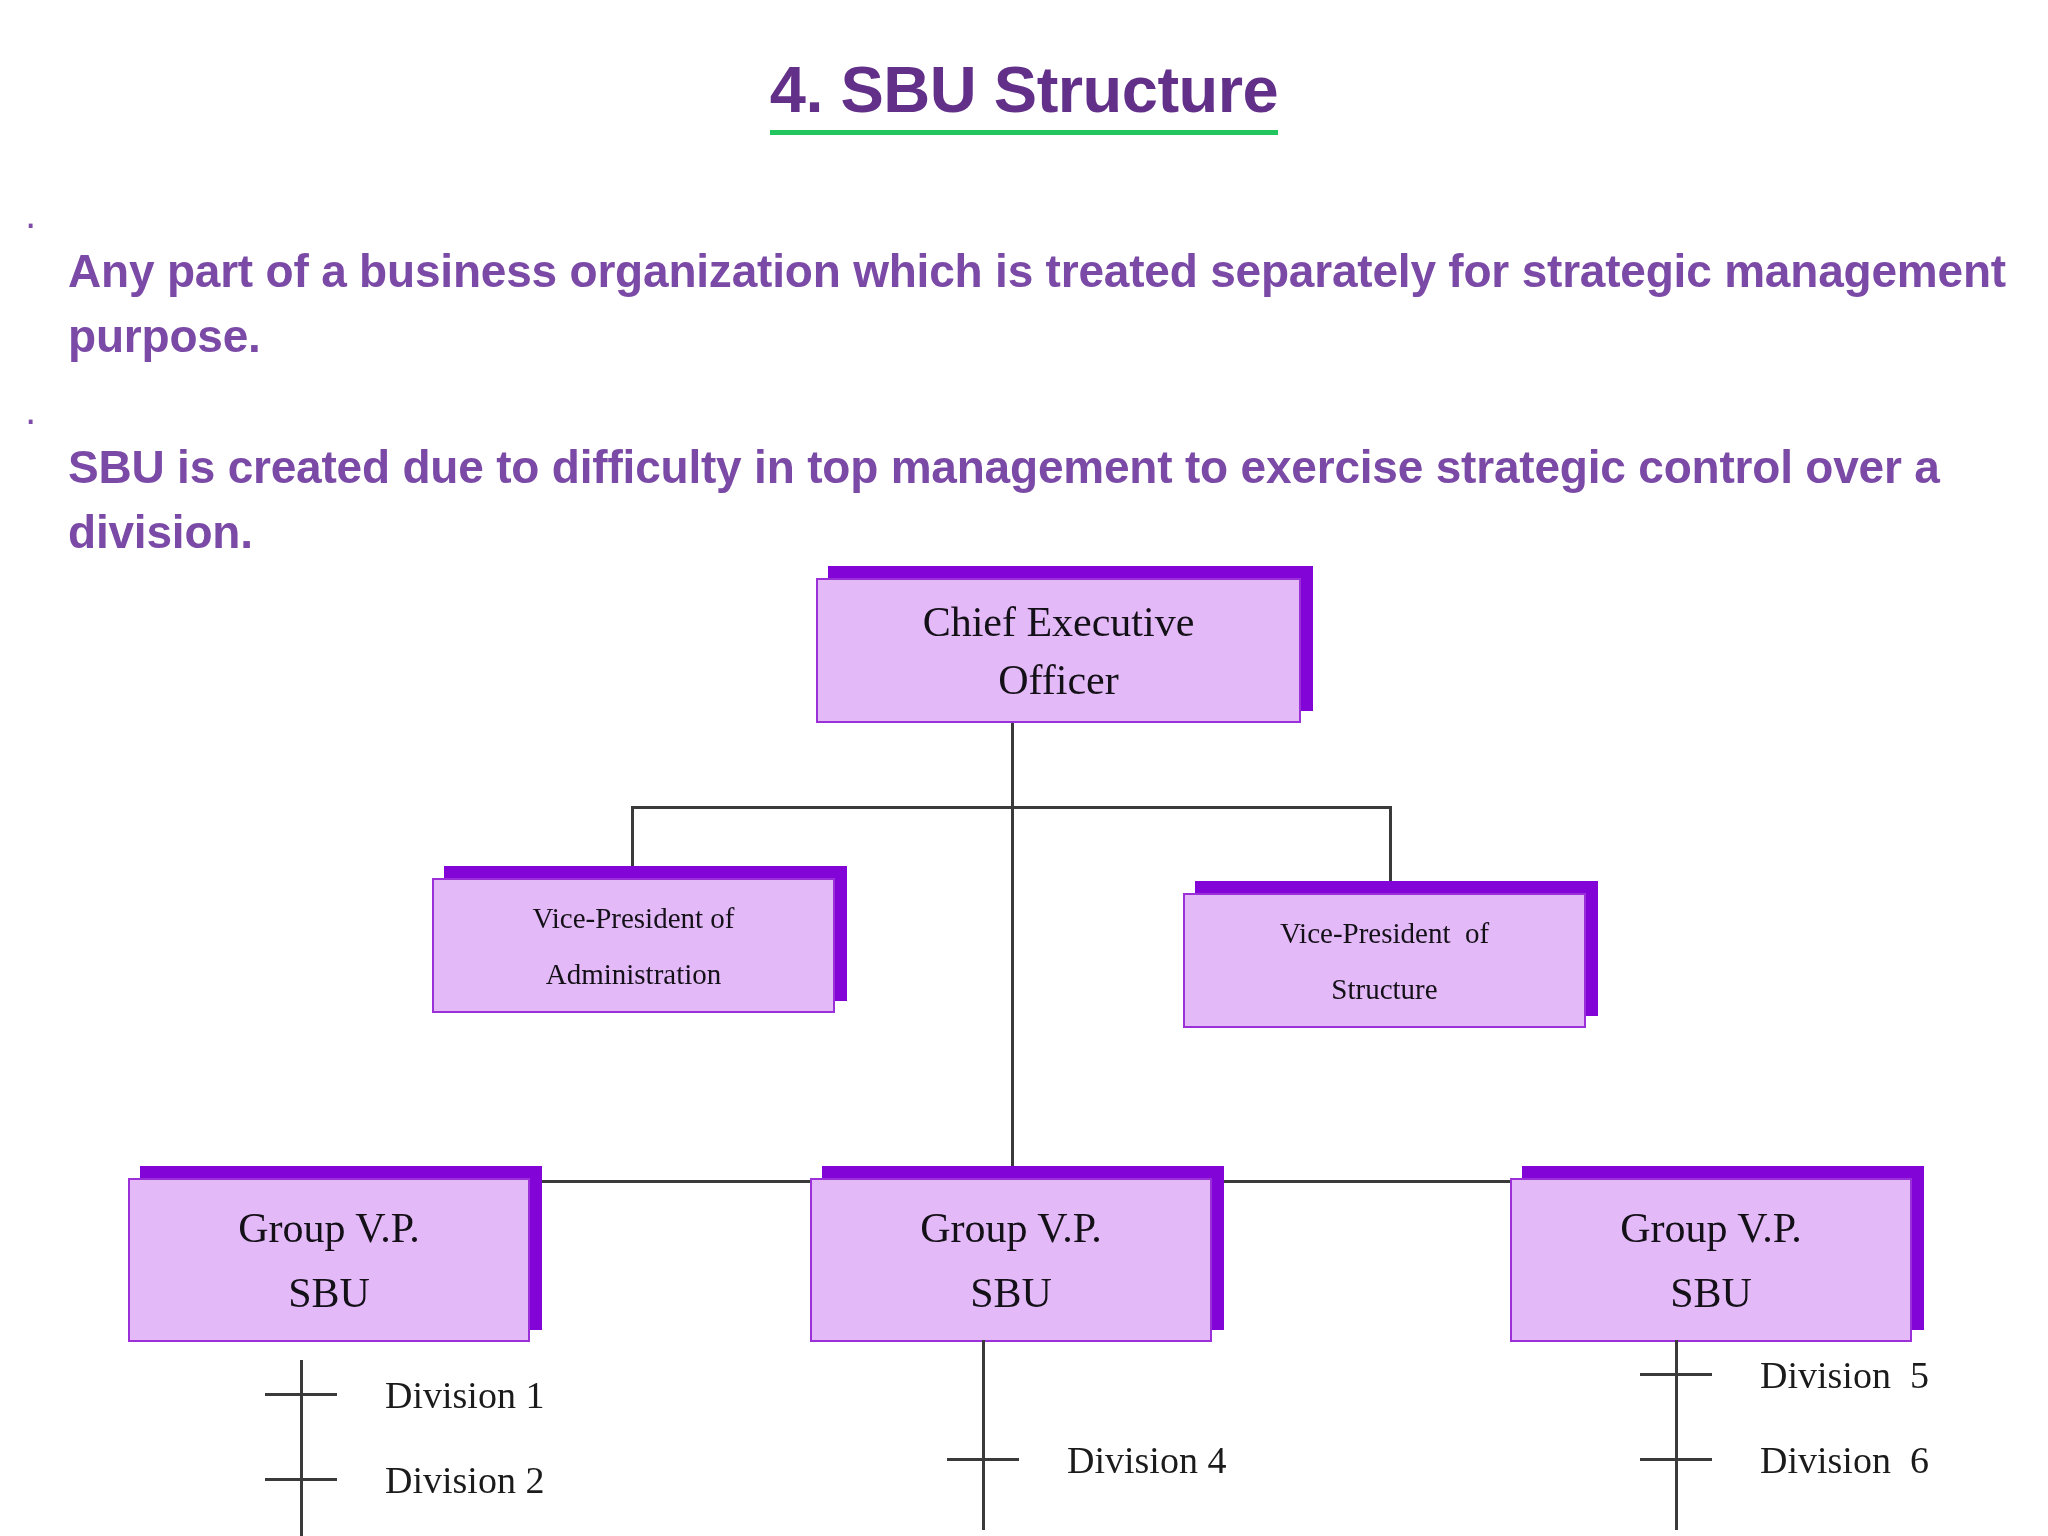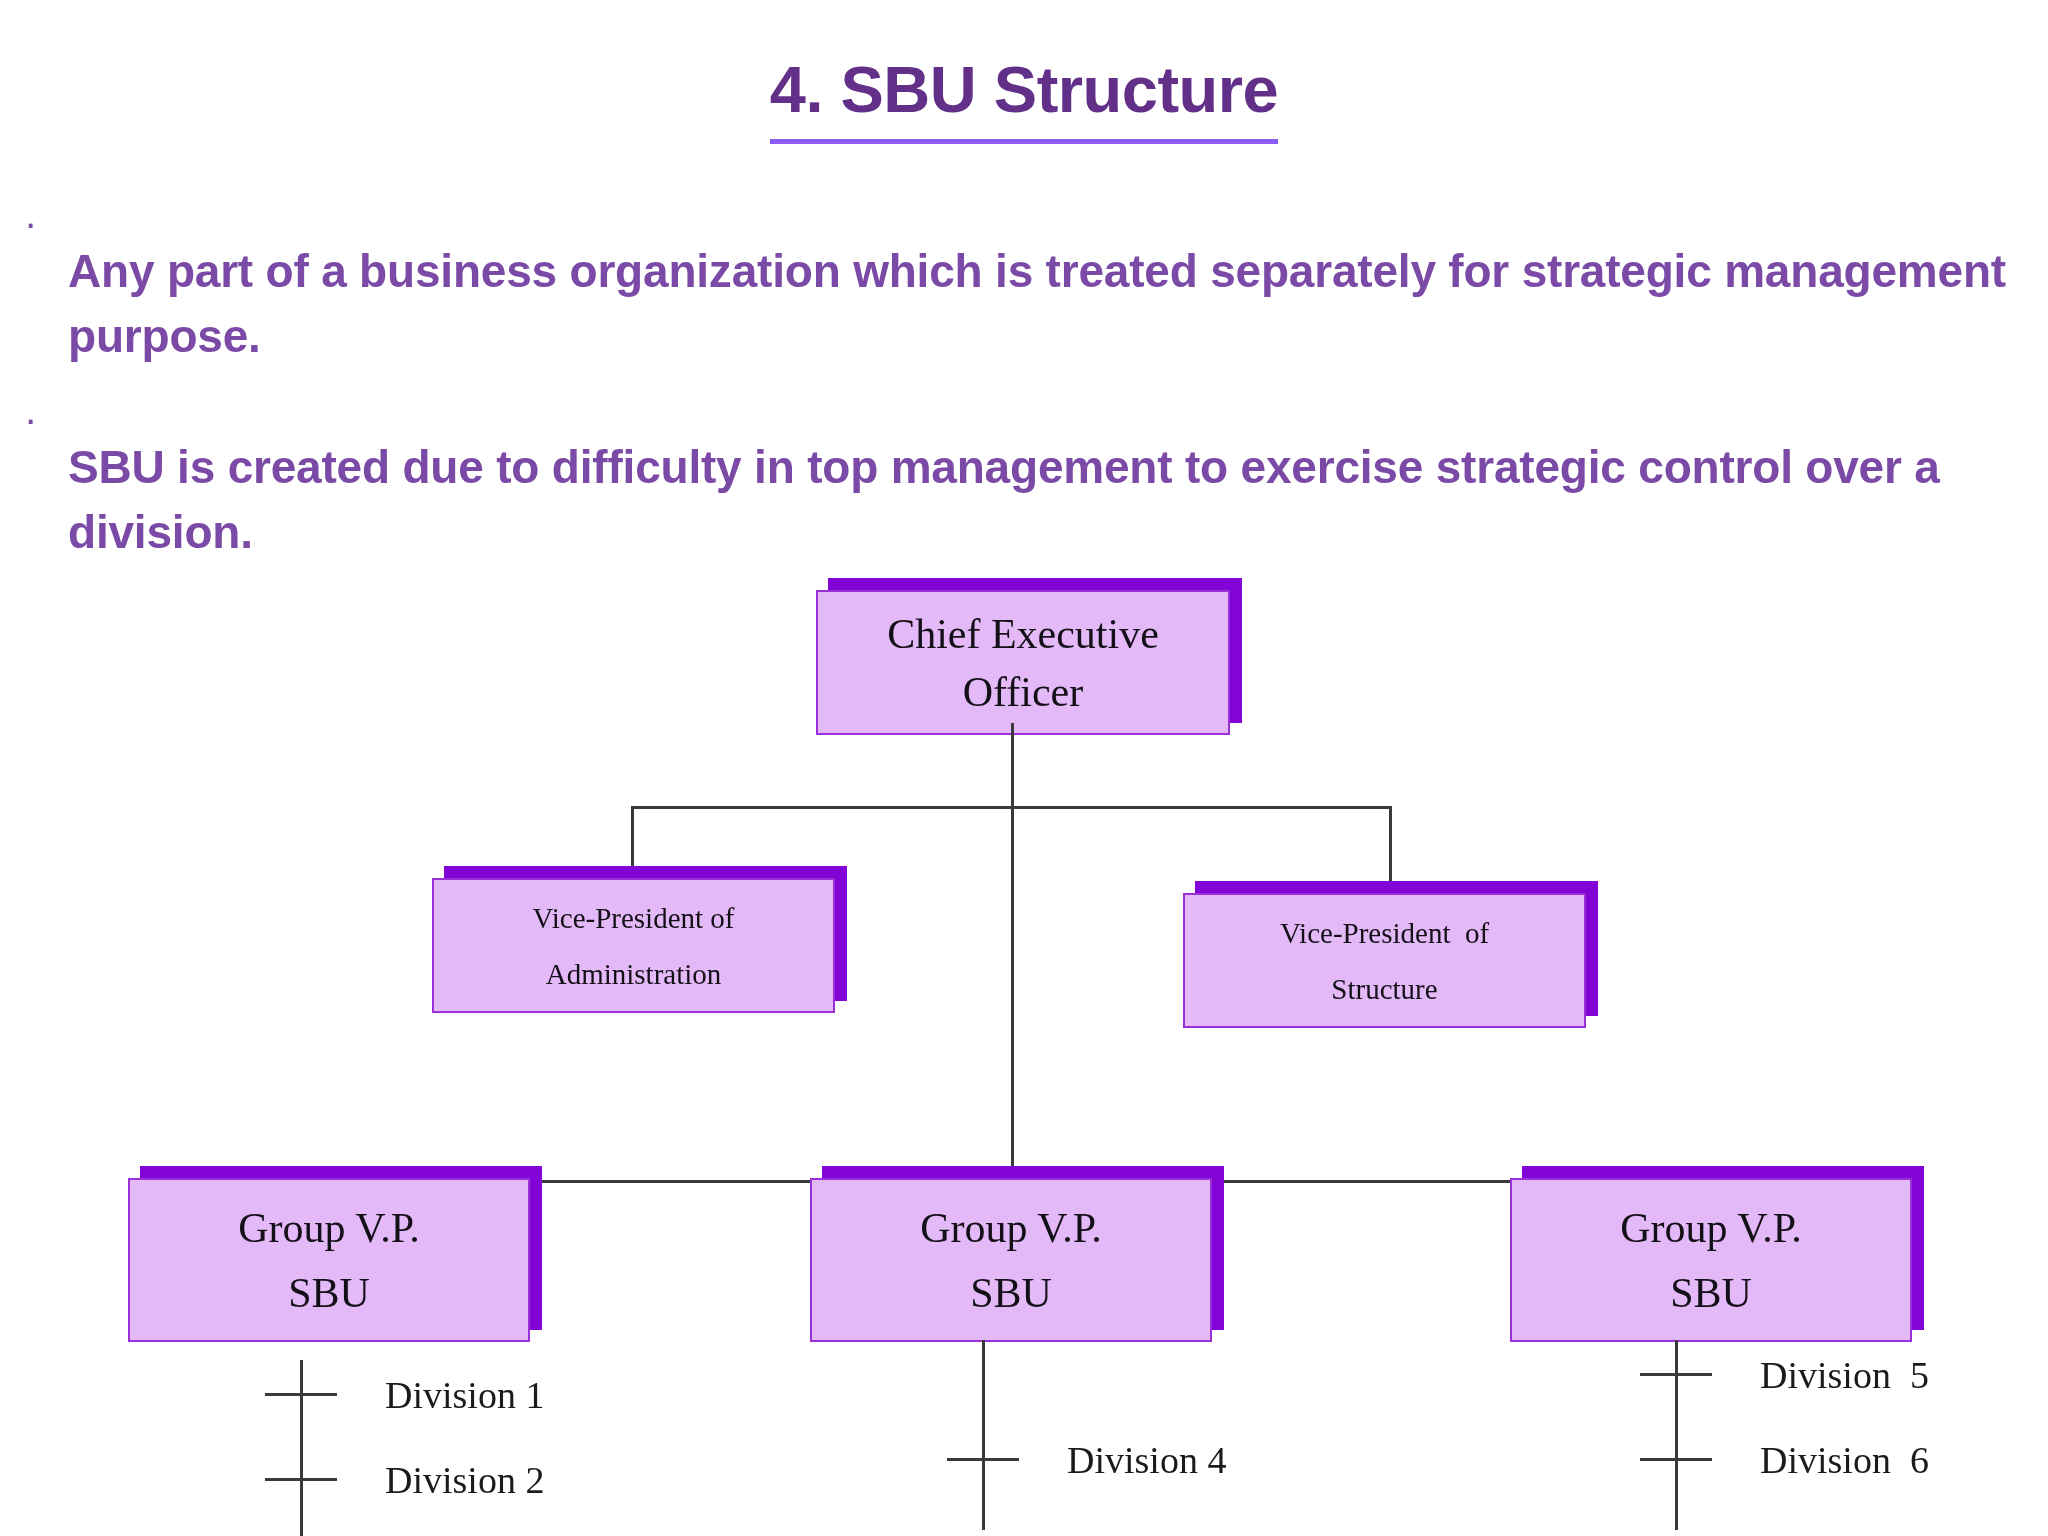--- a/index.html
+++ b/index.html
@@ -24,22 +24,22 @@
     width: 2048px;
     text-align: center;
     font-family: "Liberation Sans", sans-serif;
     font-weight: bold;
     font-size: 65px;
     letter-spacing: -0.5px;
     color: #633089;
   }
   #slide-title .ttext {
     display: inline-block;
-    border-bottom: 5px solid #8b5cf6;
-    padding-bottom: 12px;
+    border-bottom: 5px solid #22c55e;
+    padding-bottom: 3px;
   }
 
   
   .bullet-row {
     position: absolute;
     display: flex;
     align-items: flex-start;
     left: 18px;
     width: 2010px;
   }
@@ -174,21 +174,21 @@
     <span class="bullet-text">Any part of a business organization which is treated separately for strategic management purpose.</span>
   </div>
 
   <div class="bullet-row" id="bullet-2">
     <span class="bullet-dot">·</span>
     <span class="bullet-text">SBU is created due to difficulty in top management to exercise strategic control over a division.</span>
   </div>
 
   <div id="org-chart">
 
-    <div class="node node-top" style="left:816px; top:50px; width:414px; height:145px;">
+    <div class="node node-top" style="left:816px; top:38px; width:485px; height:145px;">
       <div class="shadow"></div>
       <div class="face">
         <span class="l">Chief Executive</span>
         <span class="l">Officer</span>
       </div>
     </div>
 
     <div class="line vline" style="left:1011px; top:183px; height:457px;"></div>
 
     <div class="line hline" style="left:631px; top:266px; width:761px;"></div>

